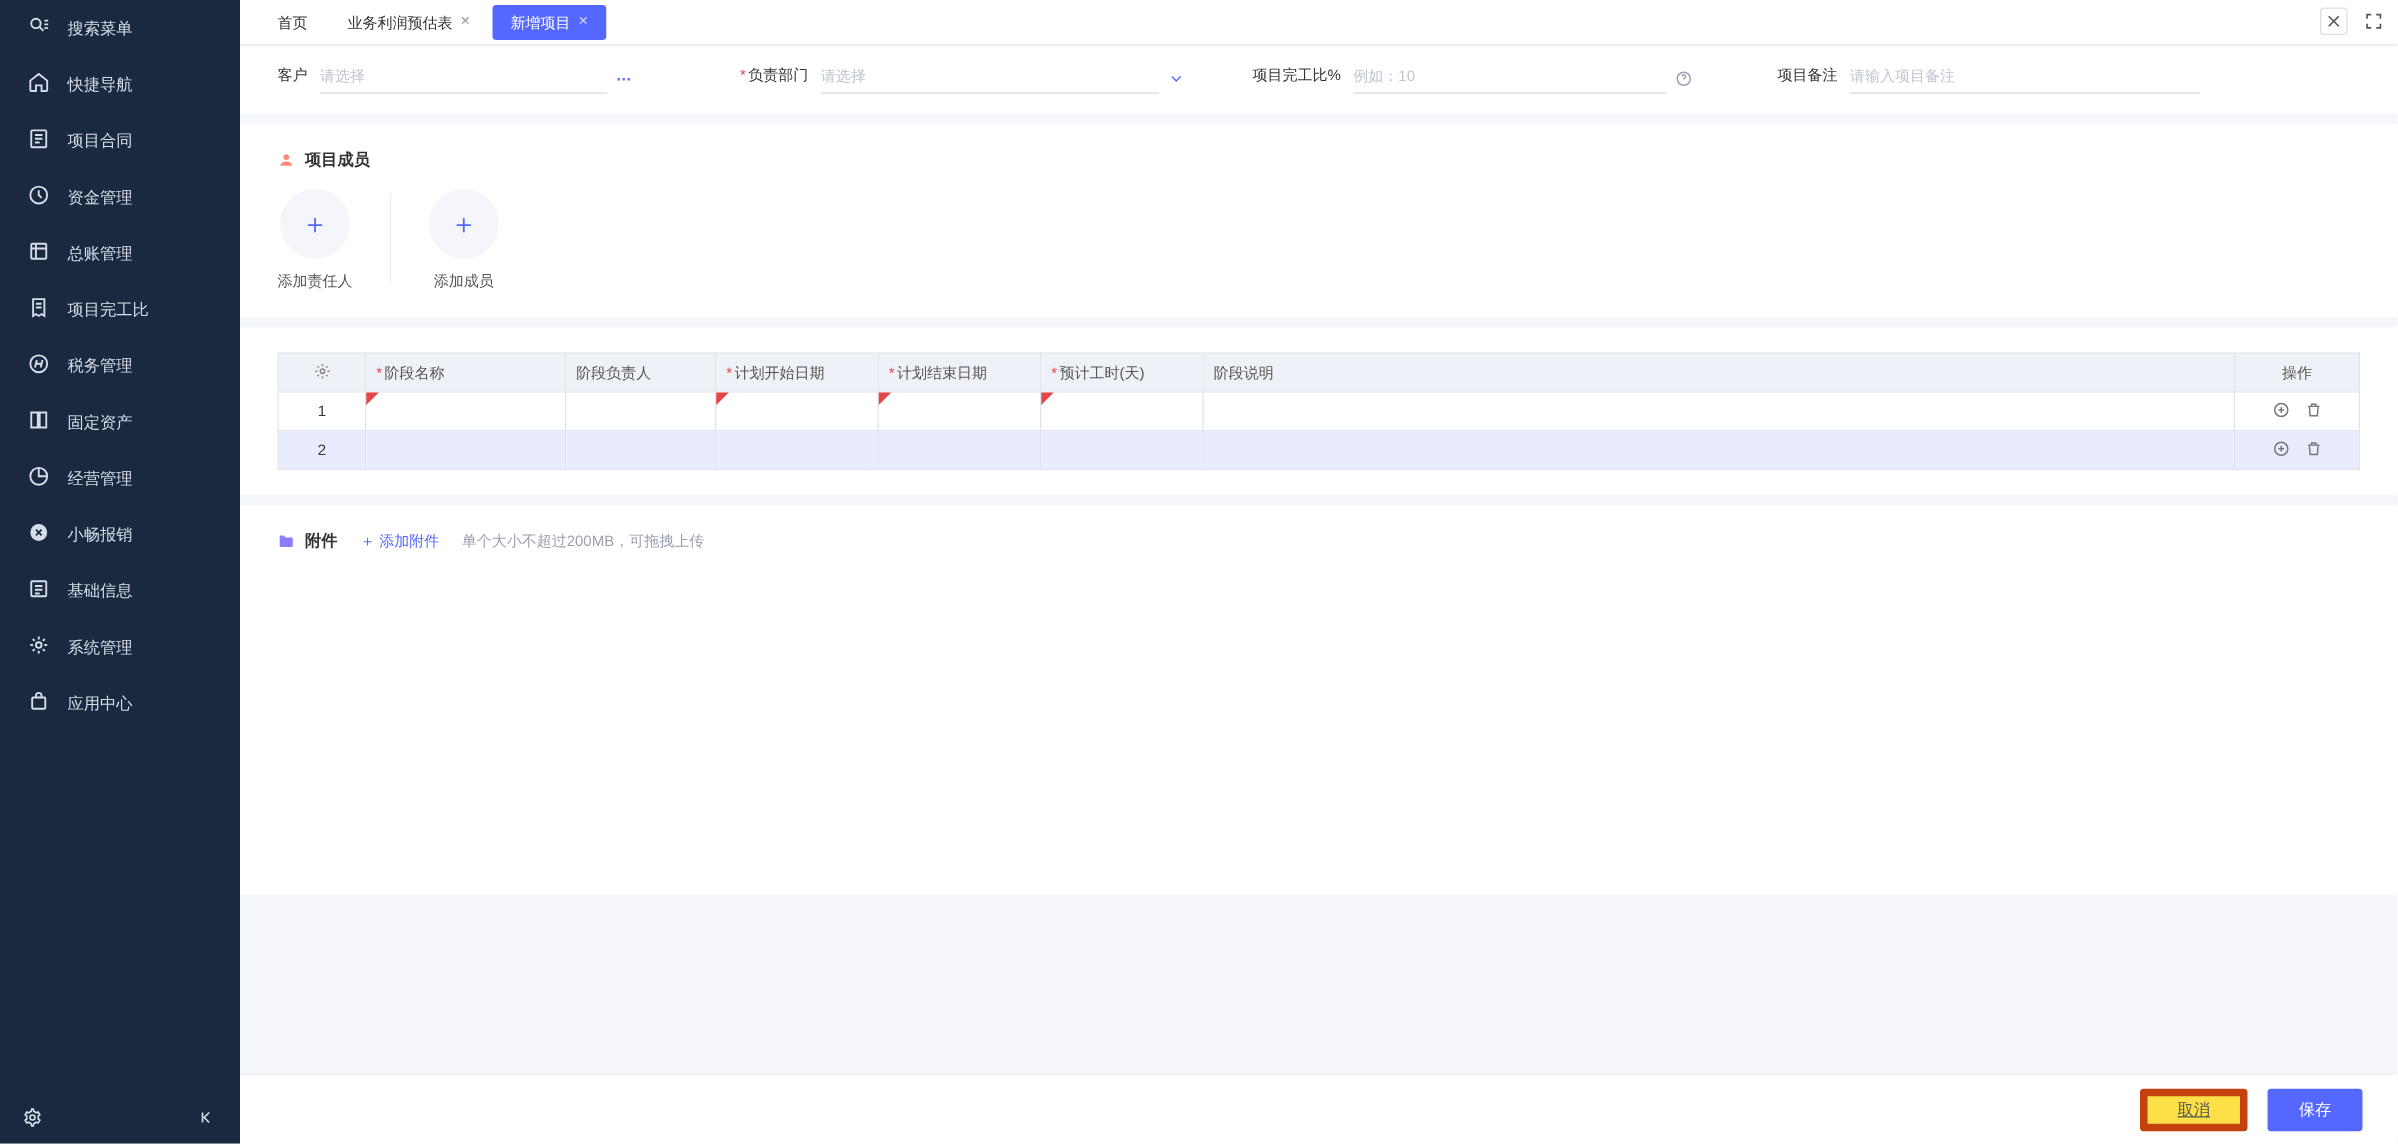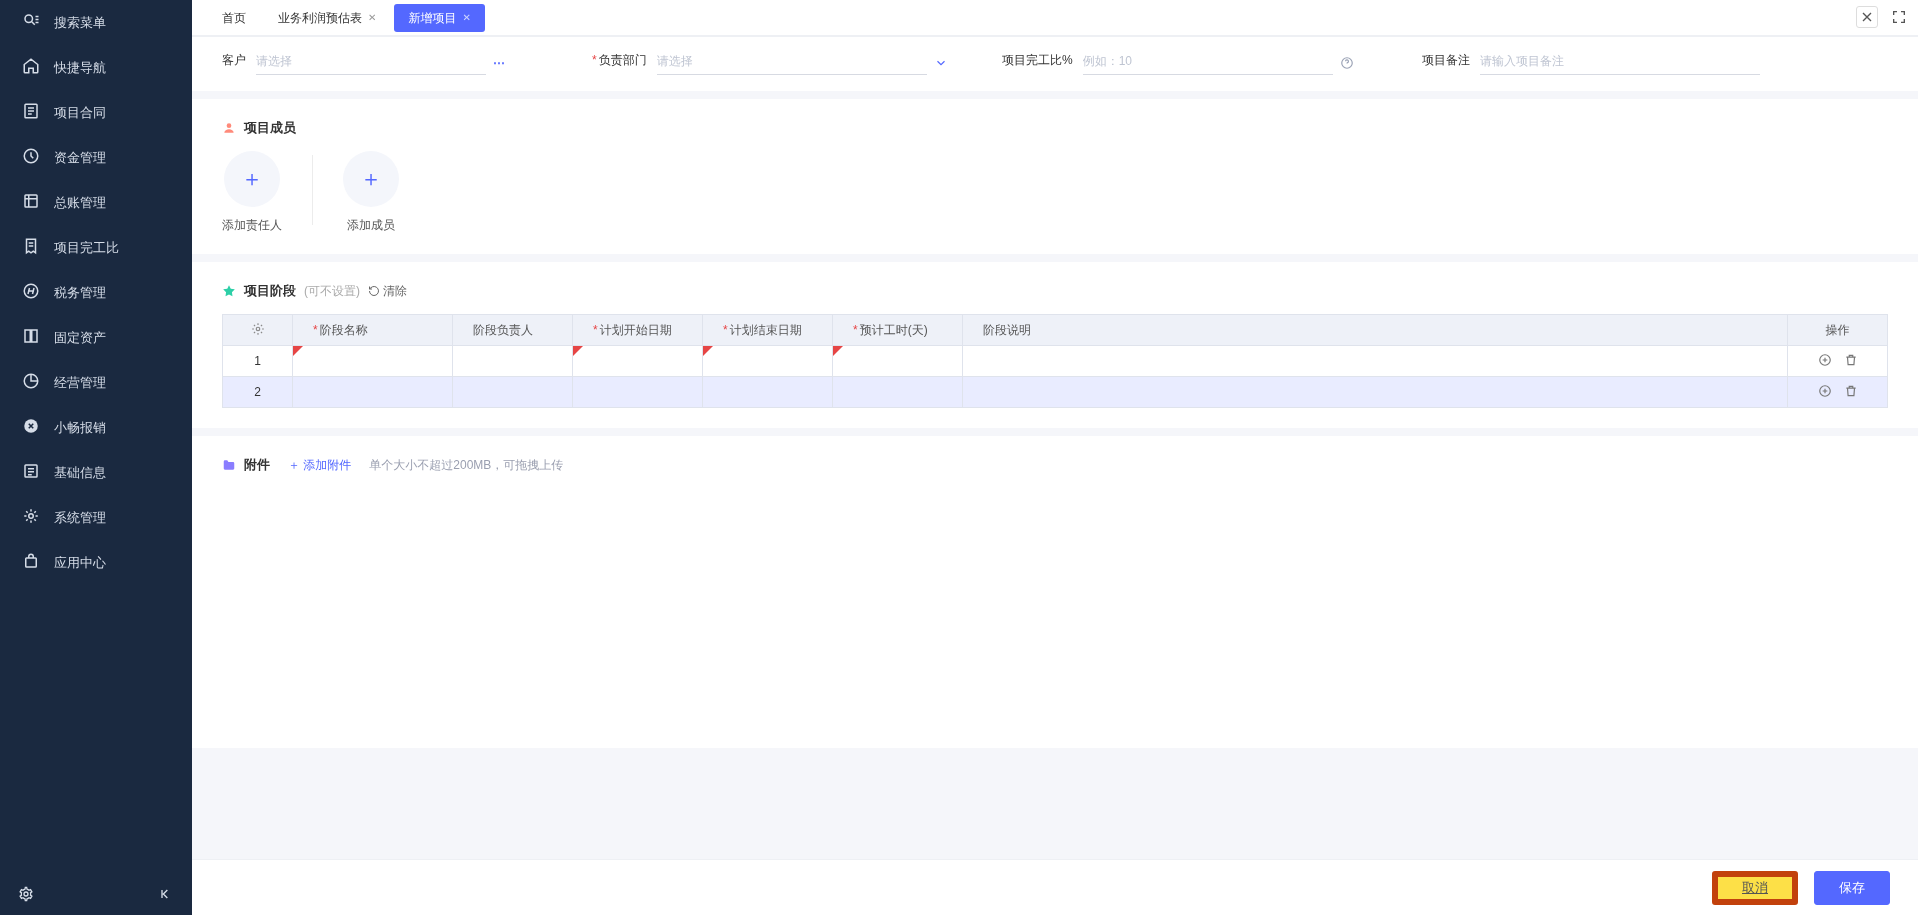--- a/index.html
+++ b/index.html
@@ -49,21 +49,21 @@
   .sec-head .link svg{width:12px;height:12px;}
 
   .member-boxes{display:flex;gap:30px;align-items:flex-start;}
   .member-box{display:flex;flex-direction:column;align-items:center;gap:10px;position:relative;}
   .member-divider{width:1px;height:70px;background:#ececec;margin-top:4px;}
   .plus-circle{width:56px;height:56px;border-radius:50%;background:#f4f6fb;display:flex;align-items:center;justify-content:center;color:#5468ff;font-size:22px;cursor:pointer;}
   .member-box .mlabel{font-size:12px;color:#555;}
 
   
   table.stage{width:100%;border-collapse:collapse;table-layout:fixed;}
-  table.stage th,table.stage td{border:1px solid #dfe3ec;height:31px;font-size:12px;padding:0 20px;text-align:left;font-weight:normal;position:relative;}
+  table.stage th,table.stage td{border:1px solid #dfe3ec;height:31px;font-size:12px;padding:0 8px;text-align:left;font-weight:normal;position:relative;}
   table.stage th{background:#eef1f8;color:#555;}
   table.stage .idx{width:70px;text-align:center;}
   table.stage .ops{width:100px;text-align:center;}
   .corner-flag{position:absolute;top:0;left:0;width:0;height:0;border-top:10px solid #e64545;border-right:10px solid transparent;}
   tr.row2 td{background:#e9ecff;}
   .row-ops{display:flex;gap:12px;justify-content:center;align-items:center;}
   .row-ops svg{width:14px;height:14px;color:#777;cursor:pointer;}
 
   .attach-link{color:#5468ff;cursor:pointer;margin:0 10px;}
   .attach-tip{font-size:12px;color:#9a9fb0;}
@@ -258,34 +258,20 @@
             </div>
             <div class="member-divider"></div>
             <div class="member-box">
               <div class="plus-circle">＋</div>
               <span class="mlabel">添加成员</span>
             </div>
           </div>
         </div>
 
         <div class="section">
-          <div class="sec-head">
-            <span class="bullet"><svg viewBox="0 0 24 24" fill="#2dcfa7">
-                  <path d="M12 2l3 6 7 1-5 5 1 7-6-3-6 3 1-7-5-5 7-1z"></path>
-                </svg></span>
-            <span class="title">项目阶段</span>
-            <span class="hint">(可不设置)</span>
-            <span class="link">
-              <svg viewBox="0 0 24 24" fill="none" stroke="currentColor" stroke-width="2">
-                  <path d="M3 12a9 9 0 1 0 3-6.7L3 8"></path>
-                  <path d="M3 3v5h5"></path>
-                </svg>
-              <span>清除</span>
-            </span>
-          </div>
           <table class="stage">
             <colgroup>
               <col style="width:70px">
                 <col style="width:160px">
                 <col style="width:120px">
                 <col style="width:130px">
                 <col style="width:130px">
                 <col style="width:130px">
                 <col>
                 <col style="width:100px">

